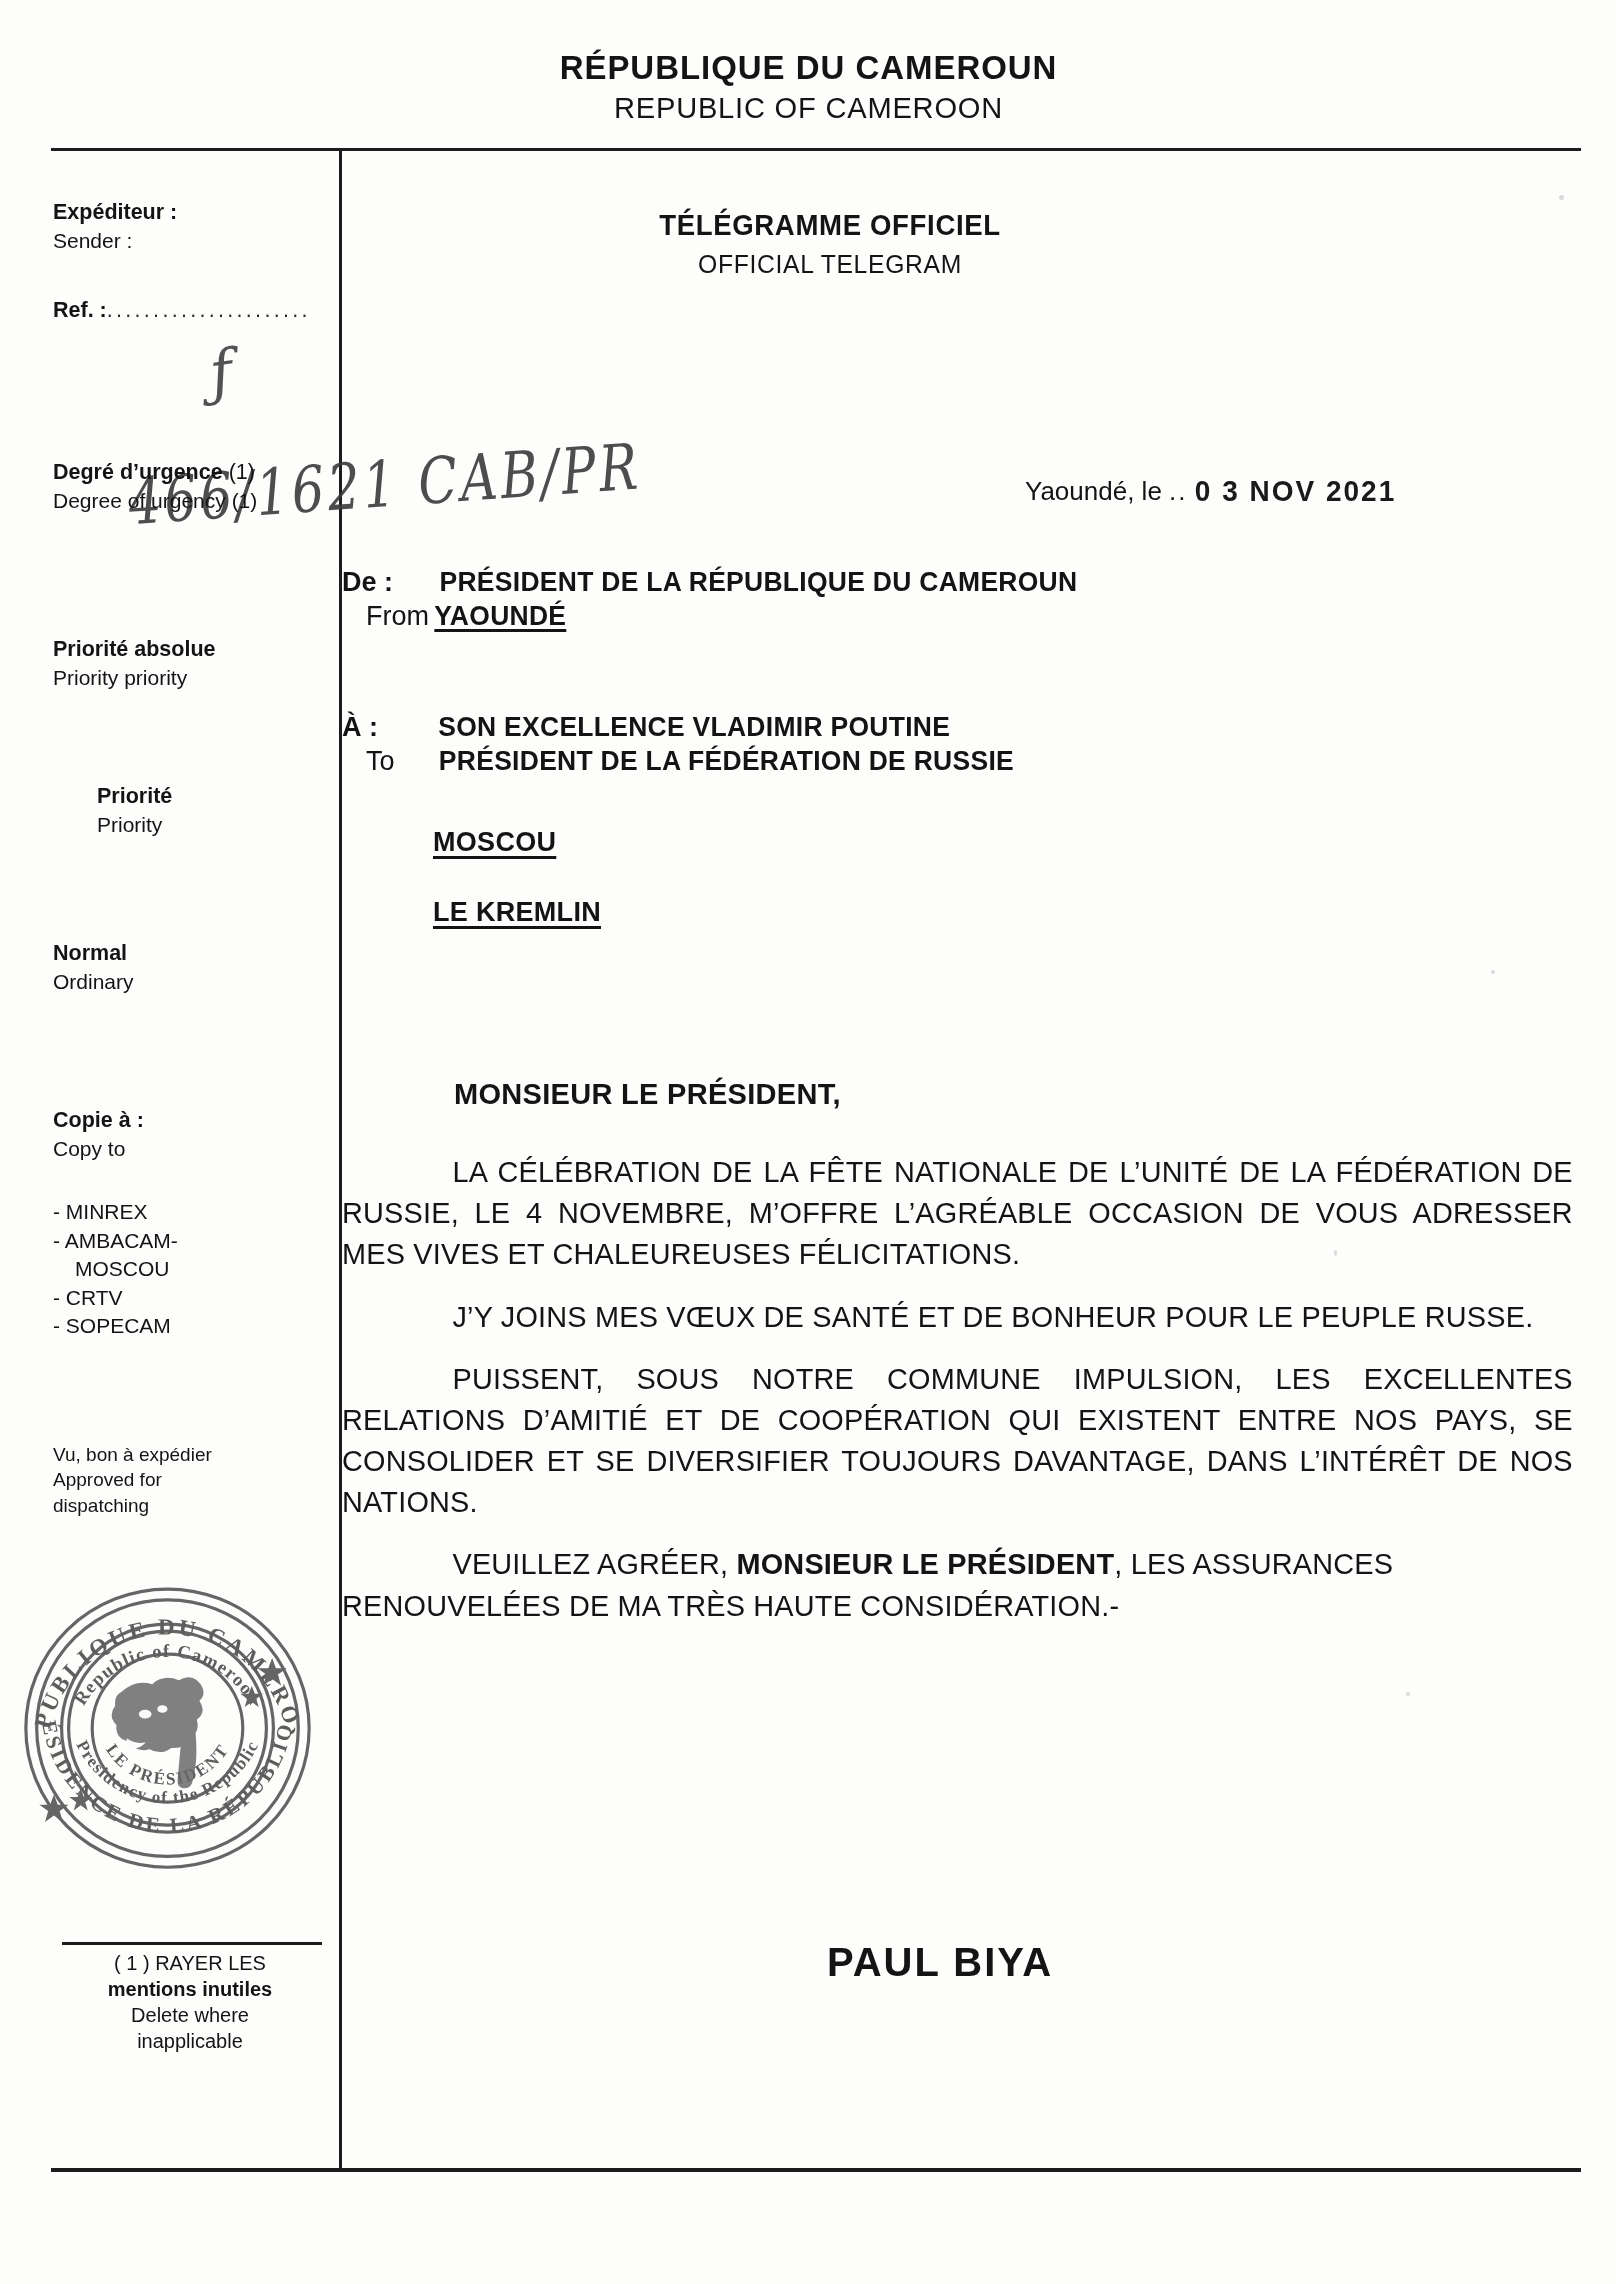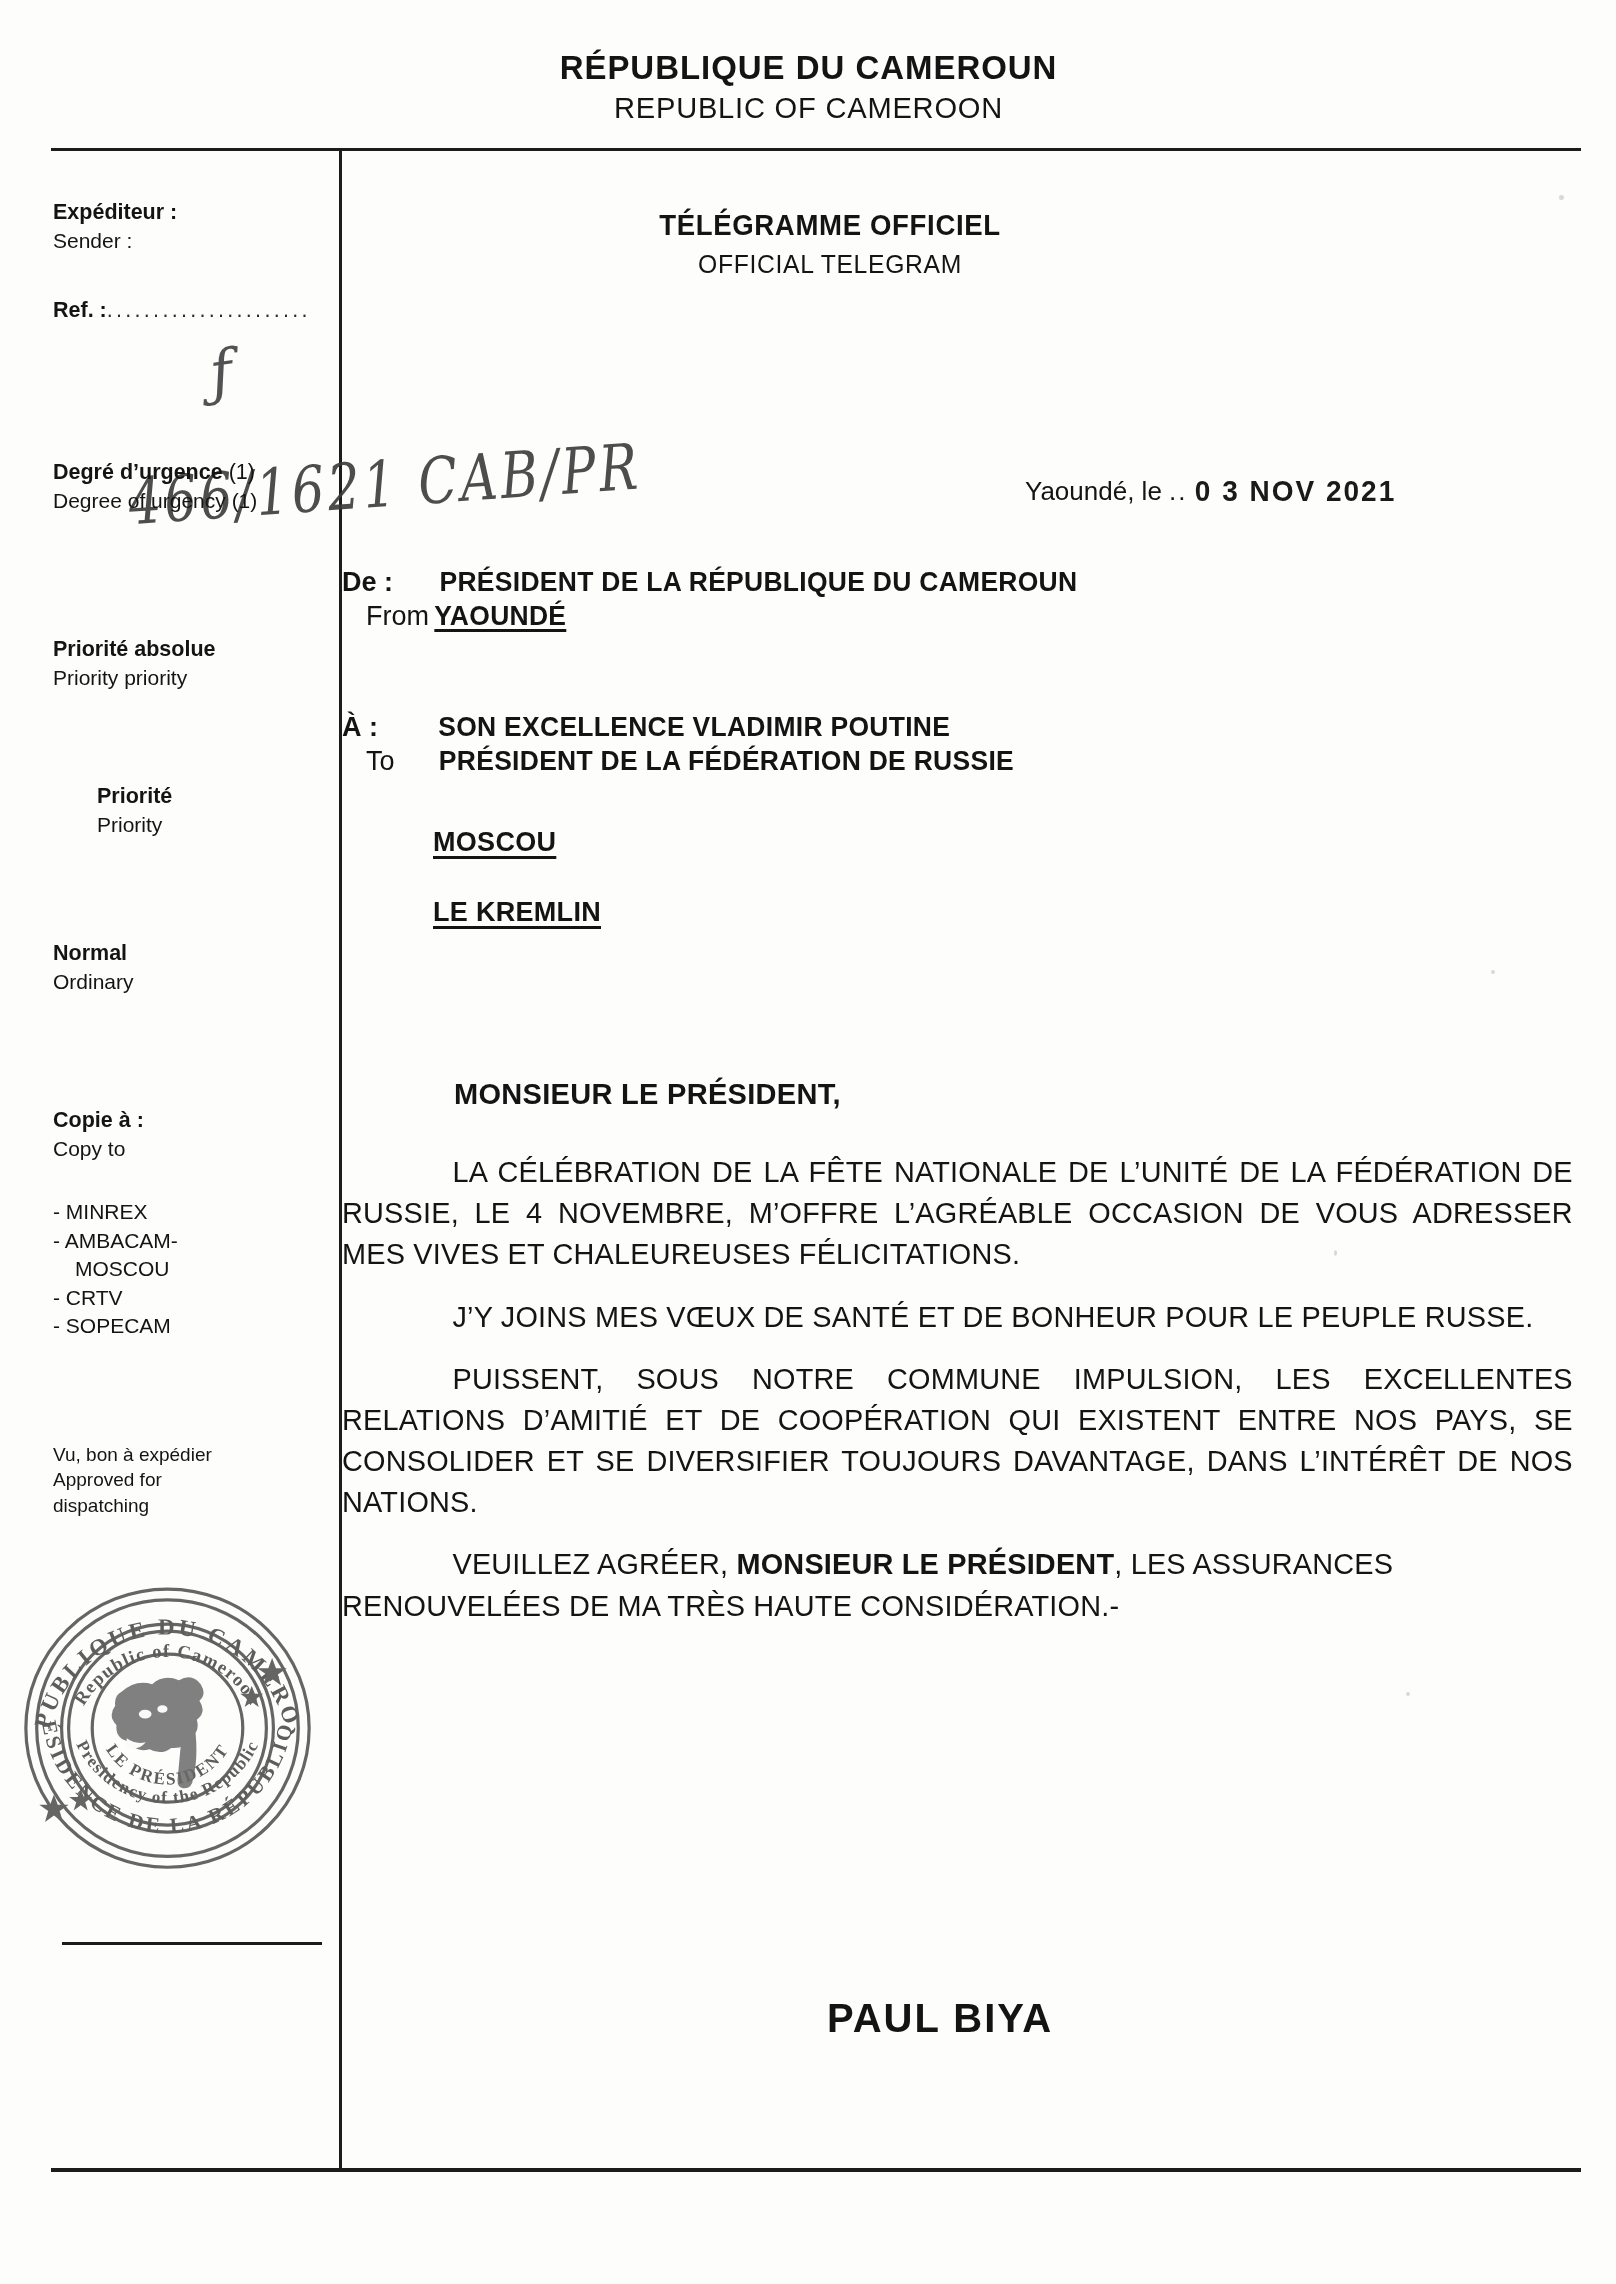--- a/index.html
+++ b/index.html
@@ -237,21 +237,21 @@
     letter-spacing: 0.2px;
     margin-bottom: 21px;
     transform: scaleX(.995);
     transform-origin: left top;
   }
   .para.last { text-align: left; }
   .para b { font-weight: bold; }
 
   .signature {
     position: absolute;
-    left: 827px; top: 1996px;
+    left: 827px; top: 1940px;
     font-size: 40px;
     font-weight: bold;
     letter-spacing: 2px;
     white-space: nowrap;
   }
 
   
   .speck { position: absolute; background: #d9d9d9; border-radius: 50%; }
 </style>
 </head>
@@ -367,20 +367,26 @@
         <path d="M258,190 q14,-4 20,10 l6,70 q4,40 -4,72 q-2,16 -16,14 q-10,-2 -8,-16 l6,-64 q2,-46 -8,-74 q-4,-10 4,-12 Z"></path>
         <ellipse cx="205" cy="240" rx="10" ry="7" fill="#fafafa"></ellipse>
         <ellipse cx="232" cy="232" rx="8" ry="6" fill="#fafafa"></ellipse>
         <path d="M176,278 q14,10 30,6 q-12,14 -30,8 Z" fill="#fafafa"></path>
       </g>
     </svg>
   </div>
 
   <div class="rule-footnote"></div>
 
+  <div class="footnote">
+    <div>( 1 ) RAYER LES</div>
+    <div class="fn-b">mentions inutiles</div>
+    <div>Delete where</div>
+    <div>inapplicable</div>
+  </div>
 
   <div class="main">
 
     <div class="tg-title">
       <div class="t1">TÉLÉGRAMME OFFICIEL</div>
       <div class="t2">OFFICIAL TELEGRAM</div>
     </div>
 
     <div class="datum">
       <span>Yaoundé, le</span>

